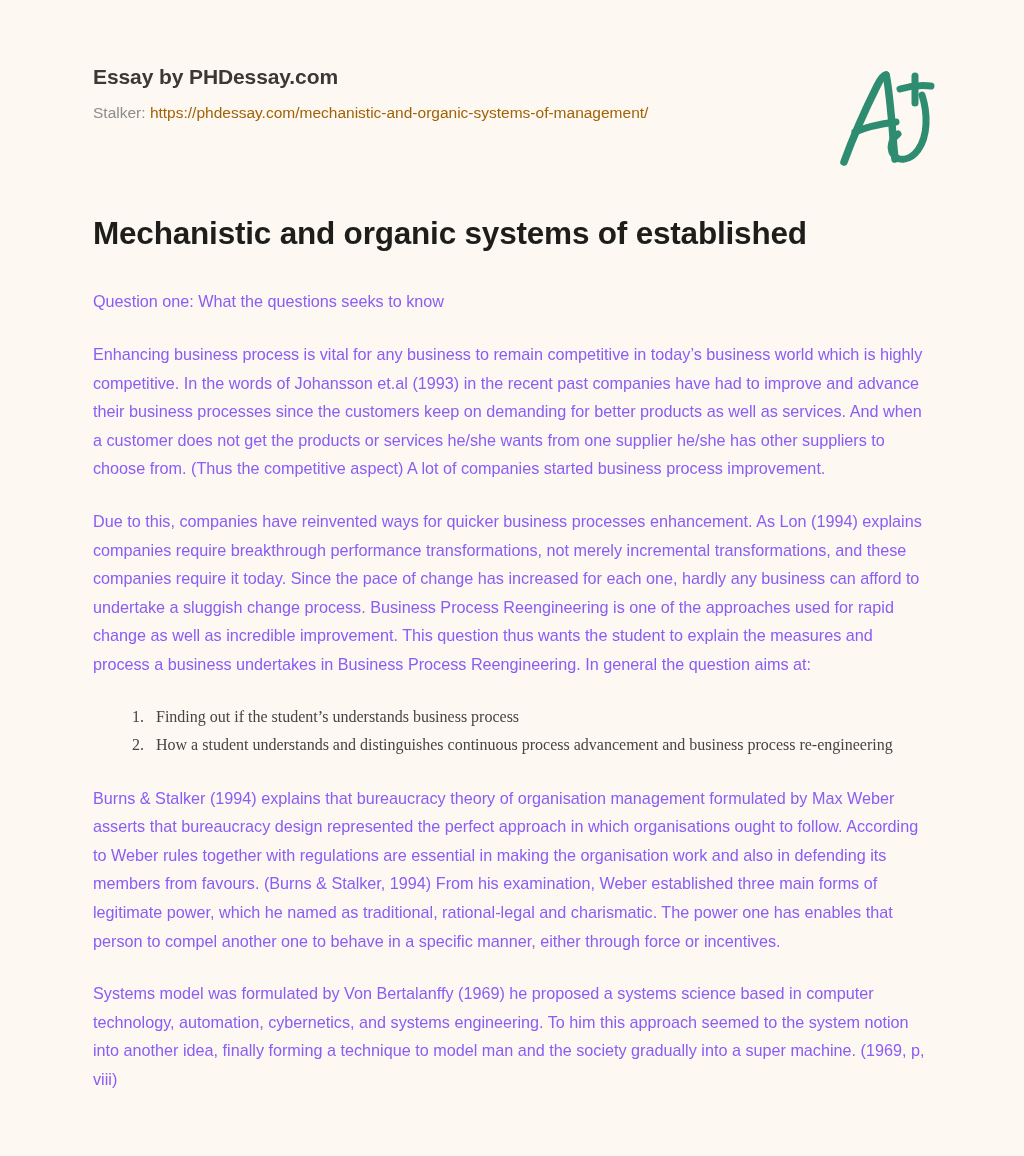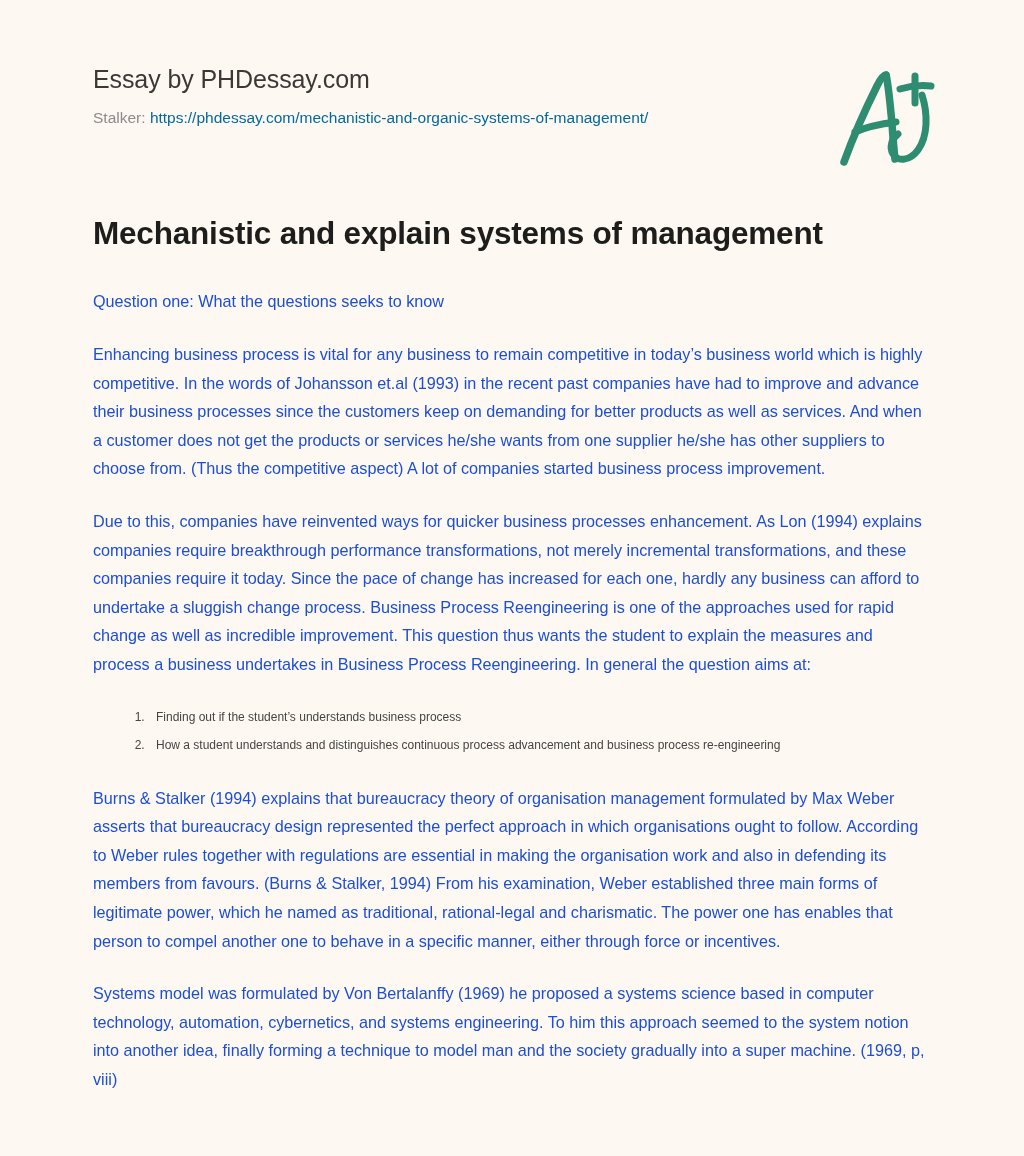--- a/index.html
+++ b/index.html
@@ -26,39 +26,39 @@
 
   
   .header {
     position: absolute;
     left: 93px;
     top: 64px;
     right: 70px;
   }
 
   .brand-title {
-    font-size: 25px;
-    font-weight: normal;
+    font-size: 21px;
+    font-weight: bold;
     color: #3b3836;
     letter-spacing: -0.1px;
     line-height: 1.2;
     margin: 0;
   }
 
   .source-line {
     margin-top: 14px;
     font-size: 15.5px;
     line-height: 1.3;
     white-space: nowrap;
   }
   .source-label {
     color: #8c8c8c;
   }
   .source-url {
-    color: #0369a1;
+    color: #a16207;
     text-decoration: none;
   }
 
   
   .logo {
     position: absolute;
     right: 74px;
     top: 62px;
     width: 120px;
     height: 110px;
@@ -83,30 +83,31 @@
     font-weight: bold;
     color: #1d1d1b;
     line-height: 1.25;
     letter-spacing: -0.2px;
   }
 
   .para {
     margin: 0 0 24px 0;
     font-size: 16.2px;
     line-height: 28.6px;
-    color: #1d4ed8;
+    color: #8b5cf6;
     text-align: left;
   }
 
   ol.numlist {
     margin: 10px 0 24px 0;
     padding-left: 55px;
-    font-size: 12px;
+    font-size: 16px;
     line-height: 28.6px;
     color: #454545;
+    font-family: Liberation Serif, serif;
   }
   ol.numlist li {
     padding-left: 8px;
     margin: 0;
   }
 </style>
 </head>
 <body>
 
 <div class="page">
@@ -132,21 +133,21 @@
         <path d="M70 27 C 80 24, 92 23, 101 24" stroke-width="7"></path>
 
         <path d="M85 14 C 85 22, 85 32, 85 41" stroke-width="7"></path>
 
         <path d="M92 33 C 98 52, 98 74, 88 88 C 80 99, 68 100, 63 92 C 59 85, 62 76, 68 72" stroke-width="7"></path>
       </g>
     </svg>
   </div>
 
   <div class="article">
-    <h2 class="doc-title">Mechanistic and explain systems of management</h2>
+    <h2 class="doc-title">Mechanistic and organic systems of established</h2>
 
     <p class="para">Question one: What the questions seeks to know</p>
     <p class="para">Enhancing business process is vital for any business to remain competitive in today’s business world which is highly competitive. In the words of Johansson et.al (1993) in the recent past companies have had to improve and advance their business processes since the customers keep on demanding for better products as well as services. And when a customer does not get the products or services he/she wants from one supplier he/she has other suppliers to choose from. (Thus the competitive aspect) A lot of companies started business process improvement.</p>
     <p class="para">Due to this, companies have reinvented ways for quicker business processes enhancement. As Lon (1994) explains companies require breakthrough performance transformations, not merely incremental transformations, and these companies require it today. Since the pace of change has increased for each one, hardly any business can afford to undertake a sluggish change process. Business Process Reengineering is one of the approaches used for rapid change as well as incredible improvement.  This question thus wants the student to explain the measures and process a business undertakes in Business Process Reengineering. In general the question aims at:</p>
 
     <ol class="numlist">
       <li>Finding out if the student’s understands business process</li>
       <li>How a student understands and distinguishes continuous process advancement and business process re-engineering</li>
     </ol>
 

